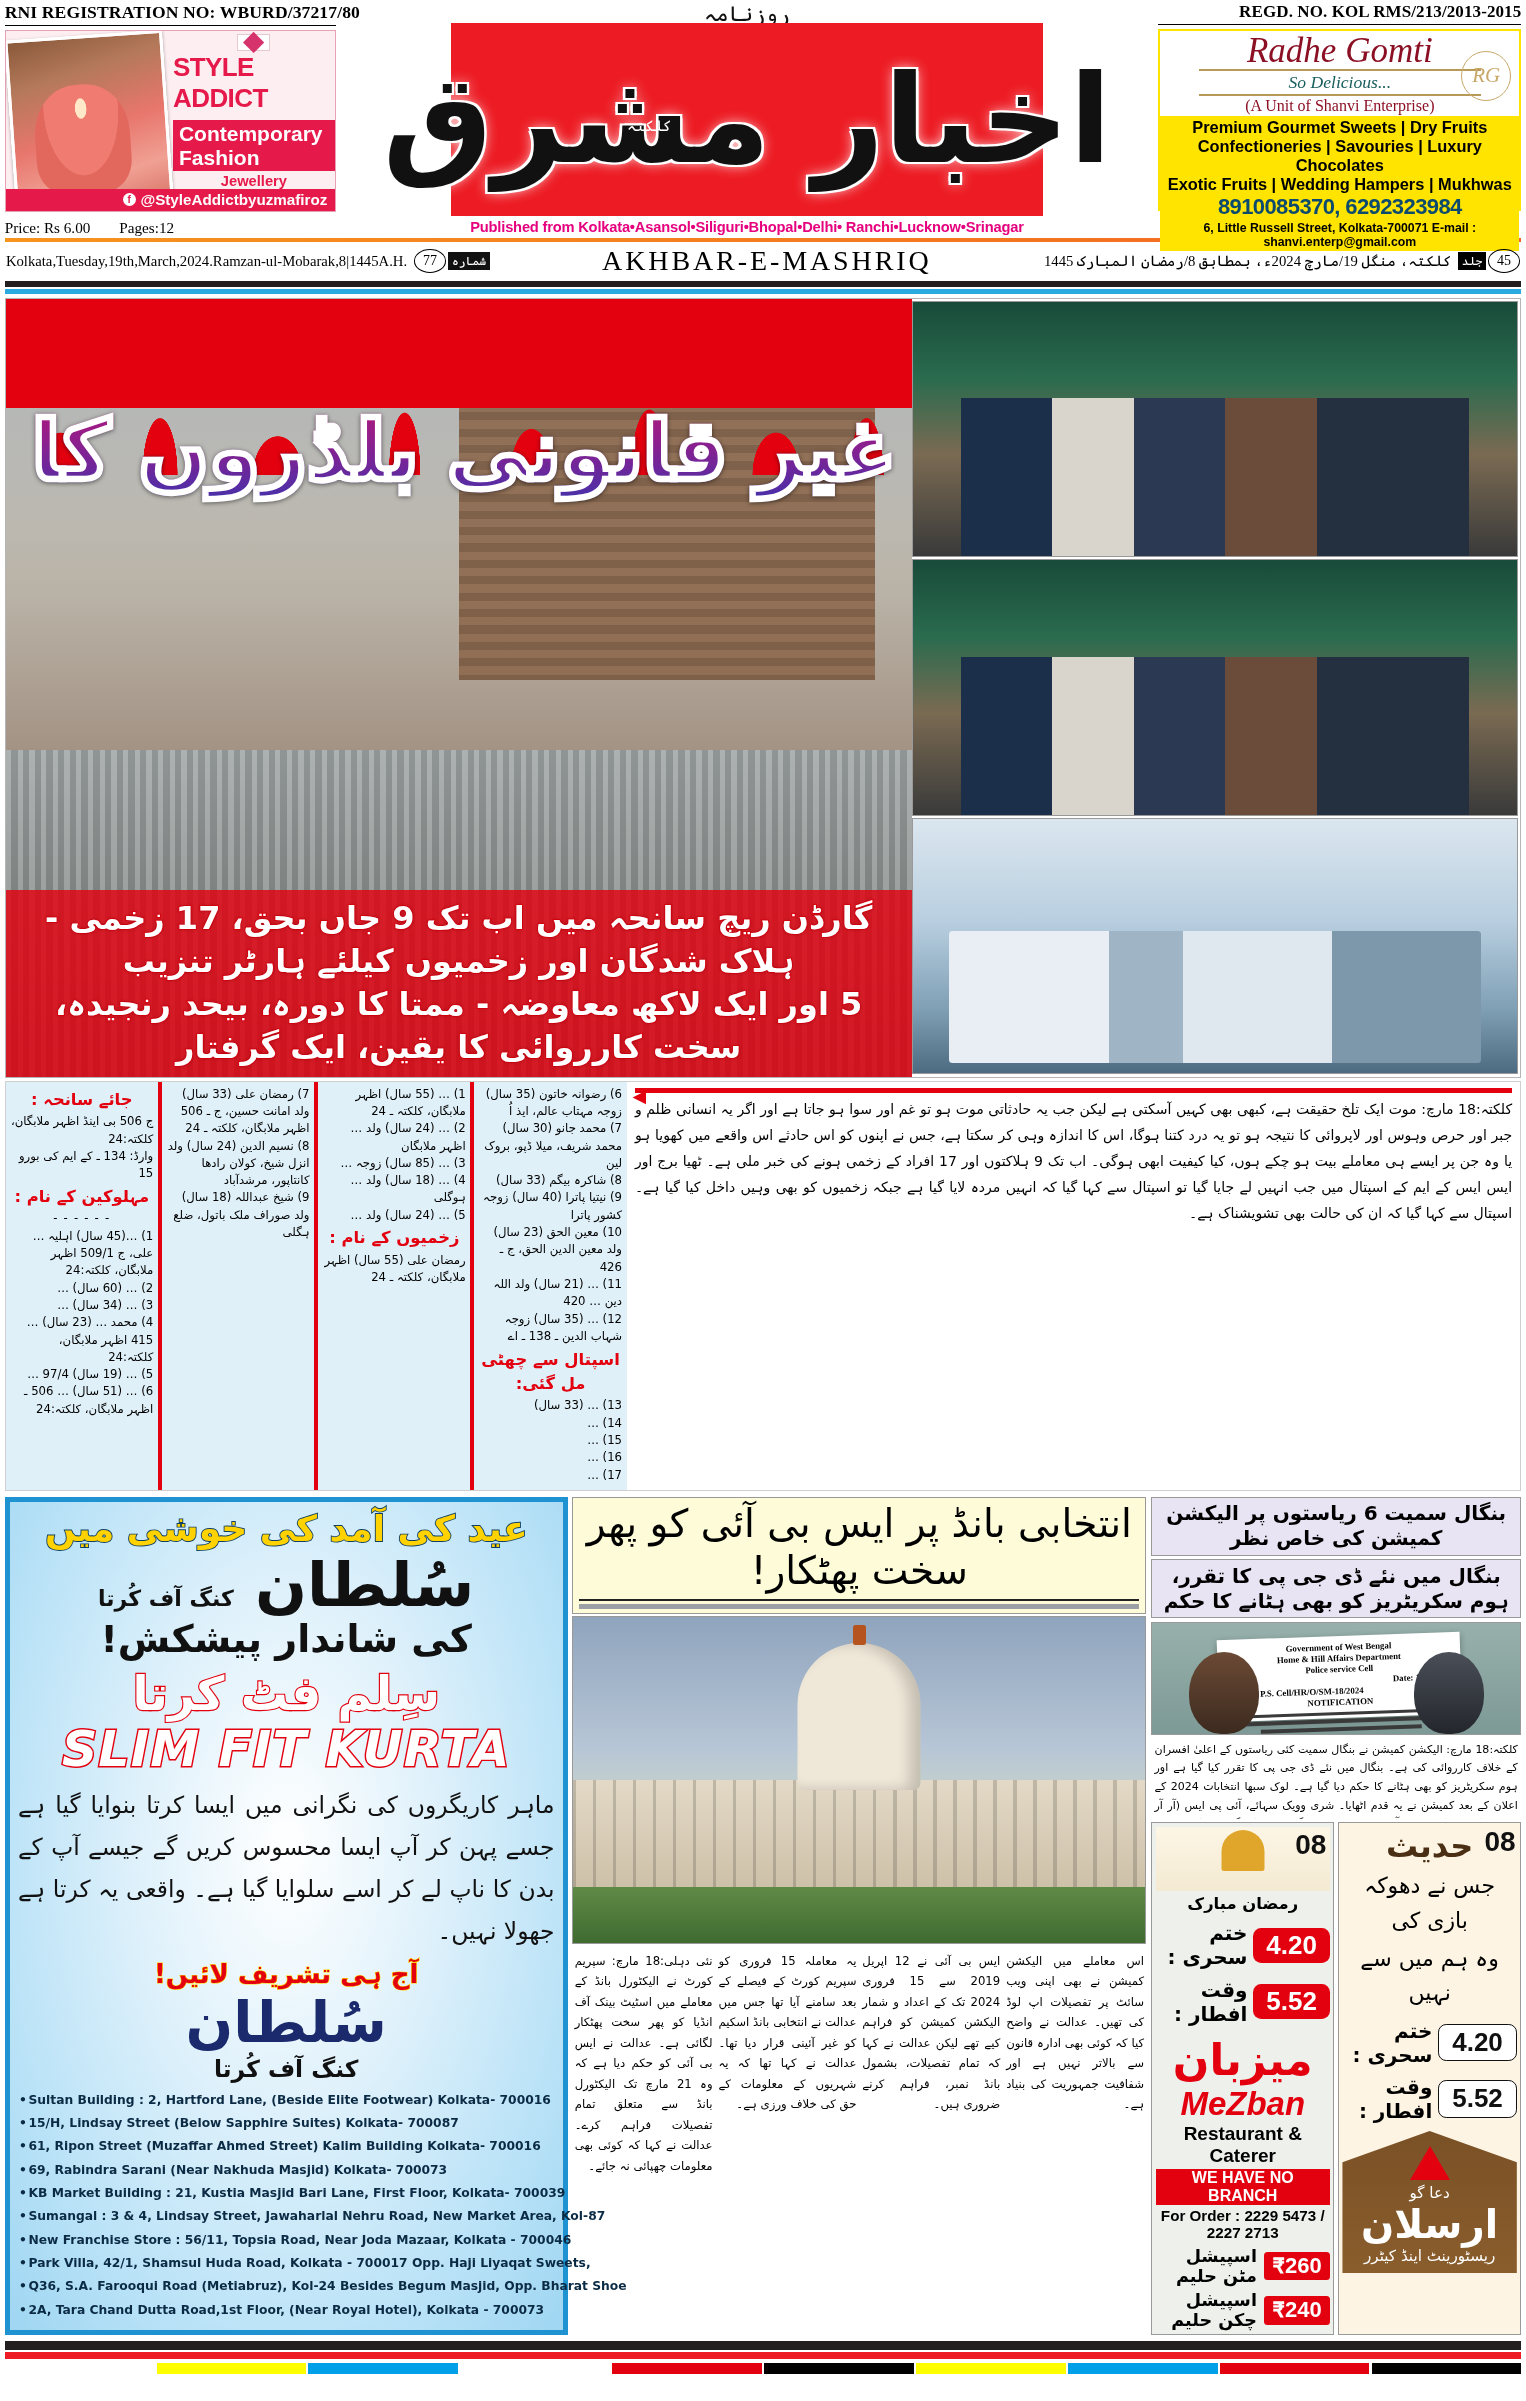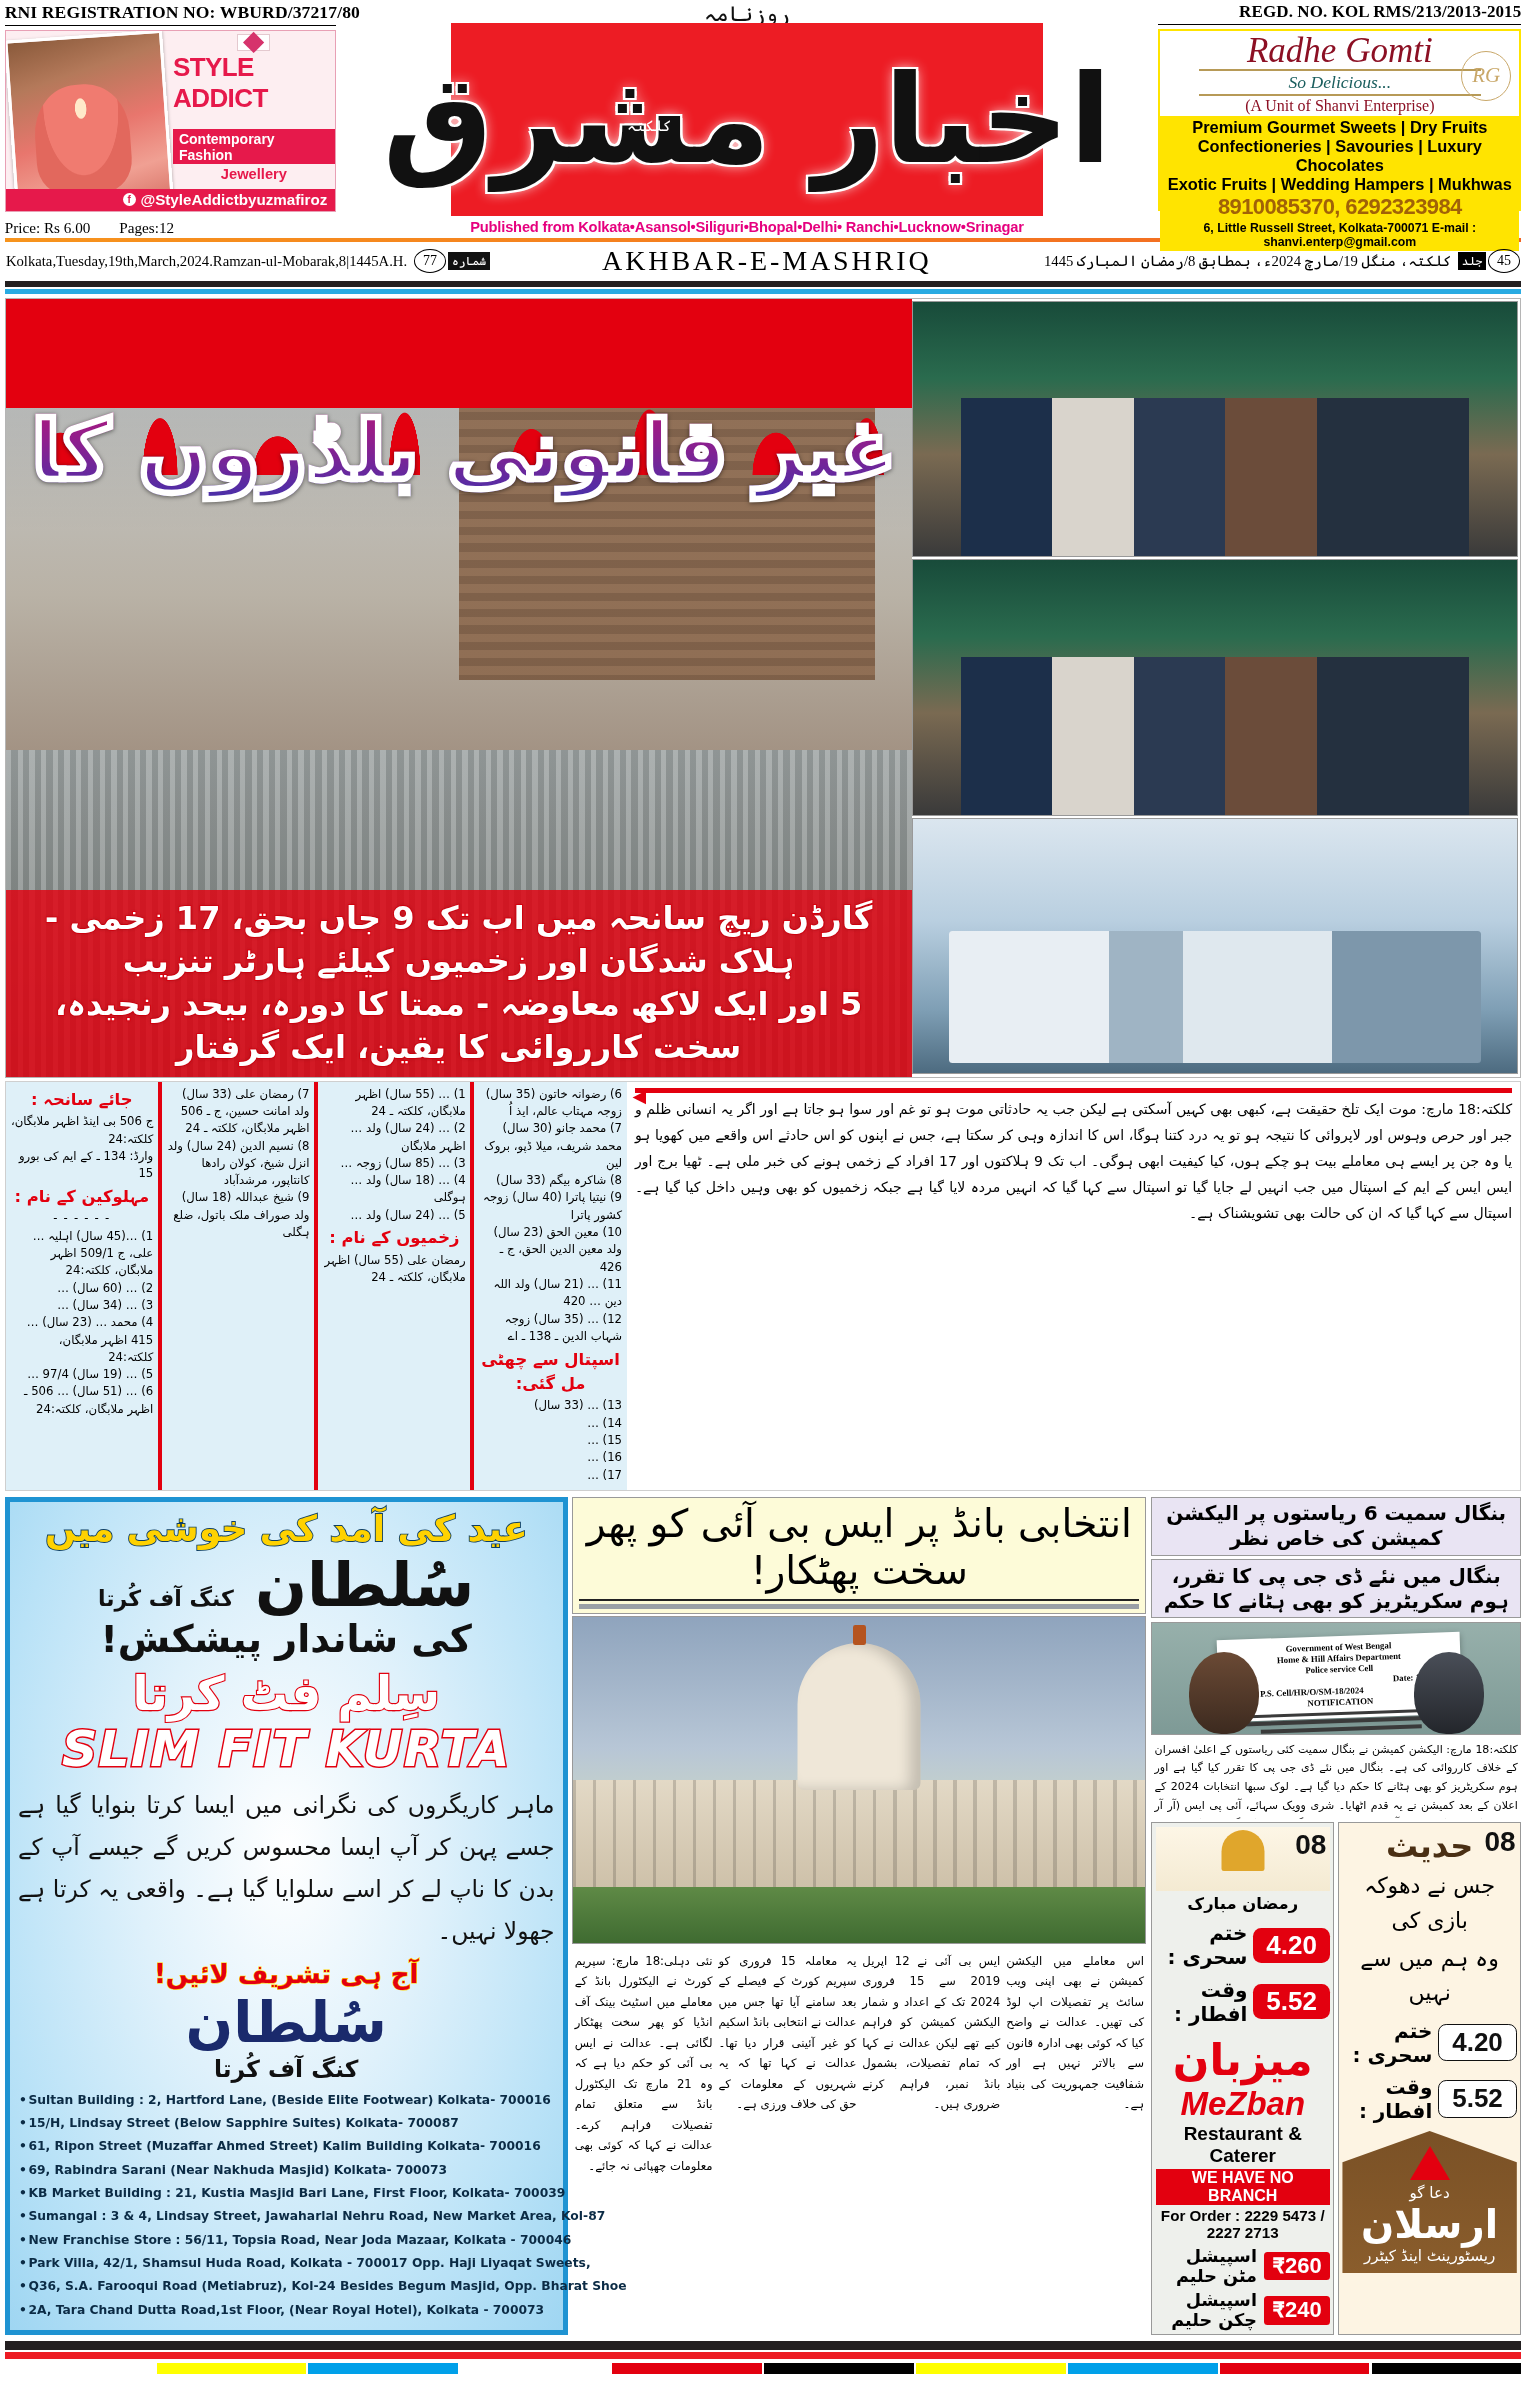--- a/index.html
+++ b/index.html
@@ -43,21 +43,21 @@
   }
   .sa-right { flex:1; display:flex; flex-direction:column; align-items:center; padding-top:3.5px; }
   .sa-logo {
     width:33px; height:35px; background:#fff; border:0.6px solid #e4c9cf;
     display:flex; align-items:center; justify-content:center;
   }
   .sa-logo .diamond {
     width:15.2px; height:15.2px; background:#d6336c; transform: rotate(45deg);
   }
   .sa-name { color:#e6194b; font-weight:bold; font-size:26px; letter-spacing:-0.6px; margin-top:1.2px; }
-  .sa-sub { background:#e6194b; color:#fff; font-weight:bold; font-size:14px; padding:1.2px 5.9px; margin-top:15px; }
+  .sa-sub { background:#e6194b; color:#fff; font-weight:bold; font-size:21px; padding:1.2px 5.9px; margin-top:6px; }
   .sa-jewel { color:#e6194b; font-weight:bold; font-size:14.7px; margin-top:1.8px; }
   .sa-phone { font-weight:bold; font-size:24px; margin-top:4.7px; display:flex; align-items:center; gap:2.9px; }
   .sa-phone .ic { font-size:16.4px; }
   .sa-addr { font-weight:bold; font-size:15.2px; line-height:1.15; text-align:center; margin-top:2.3px; }
   .sa-fb { position:absolute; left:0; bottom:0; width:100%; background:#e6194b; color:#fff;
            font-weight:bold; font-size:15.2px; padding:2.3px 0 2.3px 117px; display:flex; align-items:center; gap:4.7px; }
   .fb-circle { width:13px; height:13px; border-radius:50%; background:#fff; color:#e6194b;
                font-size:10px; font-weight:bold; display:flex; align-items:center; justify-content:center; }
 
   .price-row { margin-top: 7px; font-family:"Liberation Serif",serif; font-size: 15.2px; display:flex; gap:29px; }
@@ -89,21 +89,21 @@
   .rg-name { font-family:"Liberation Serif",serif; font-style:italic; color:#8c1024; font-size:35px; line-height:1; }
   .rg-rule { height:1.8px; background:#b79a57; margin:1.2px 35px; }
   .rg-tag { font-family:"Liberation Serif",serif; font-style:italic; color:#1a5e5e; font-size:17.6px; }
   .rg-unit { font-family:"Liberation Serif",serif; color:#8c1024; font-size:16px; }
   .rg-seal { position:absolute; right:8.2px; top:20px; width:50px; height:50px;
              border:1.8px double #c9a86a; border-radius:50%; color:#c9a86a;
              display:flex; align-items:center; justify-content:center; font-family:"Liberation Serif",serif;
              font-size:21px; font-style:italic; }
   .rg-bottom { background:#ffe400; flex:1; text-align:center; padding:1.8px 2.3px; }
   .rg-line1, .rg-line2, .rg-line3 { font-weight:bold; font-size:16.4px; line-height:1.15; }
-  .rg-phones { color:#a16207; font-weight:bold; font-size:22px; letter-spacing:-0.6px; margin-top:0.6px; }
+  .rg-phones { color:#0c4a6e; font-weight:bold; font-size:22px; letter-spacing:-0.6px; margin-top:0.6px; }
   .rg-addr { font-weight:bold; font-size:12.3px; margin-top:0.6px; }
 
   
   .orange-rule { height:4.1px; background:linear-gradient(90deg,#f7941d,#f26522); margin:3.5px 4.7px 0; }
   .datebar {
     display:flex; align-items:center; justify-content:space-between;
     padding: 3.5px 5.9px 2.3px; font-family:"Liberation Serif",serif;
   }
   .db-left { font-size:14.7px; display:flex; align-items:center; gap:7px; }
   .db-badge { width:32px; height:23.4px; border:1.8px solid #000; border-radius:50%;

